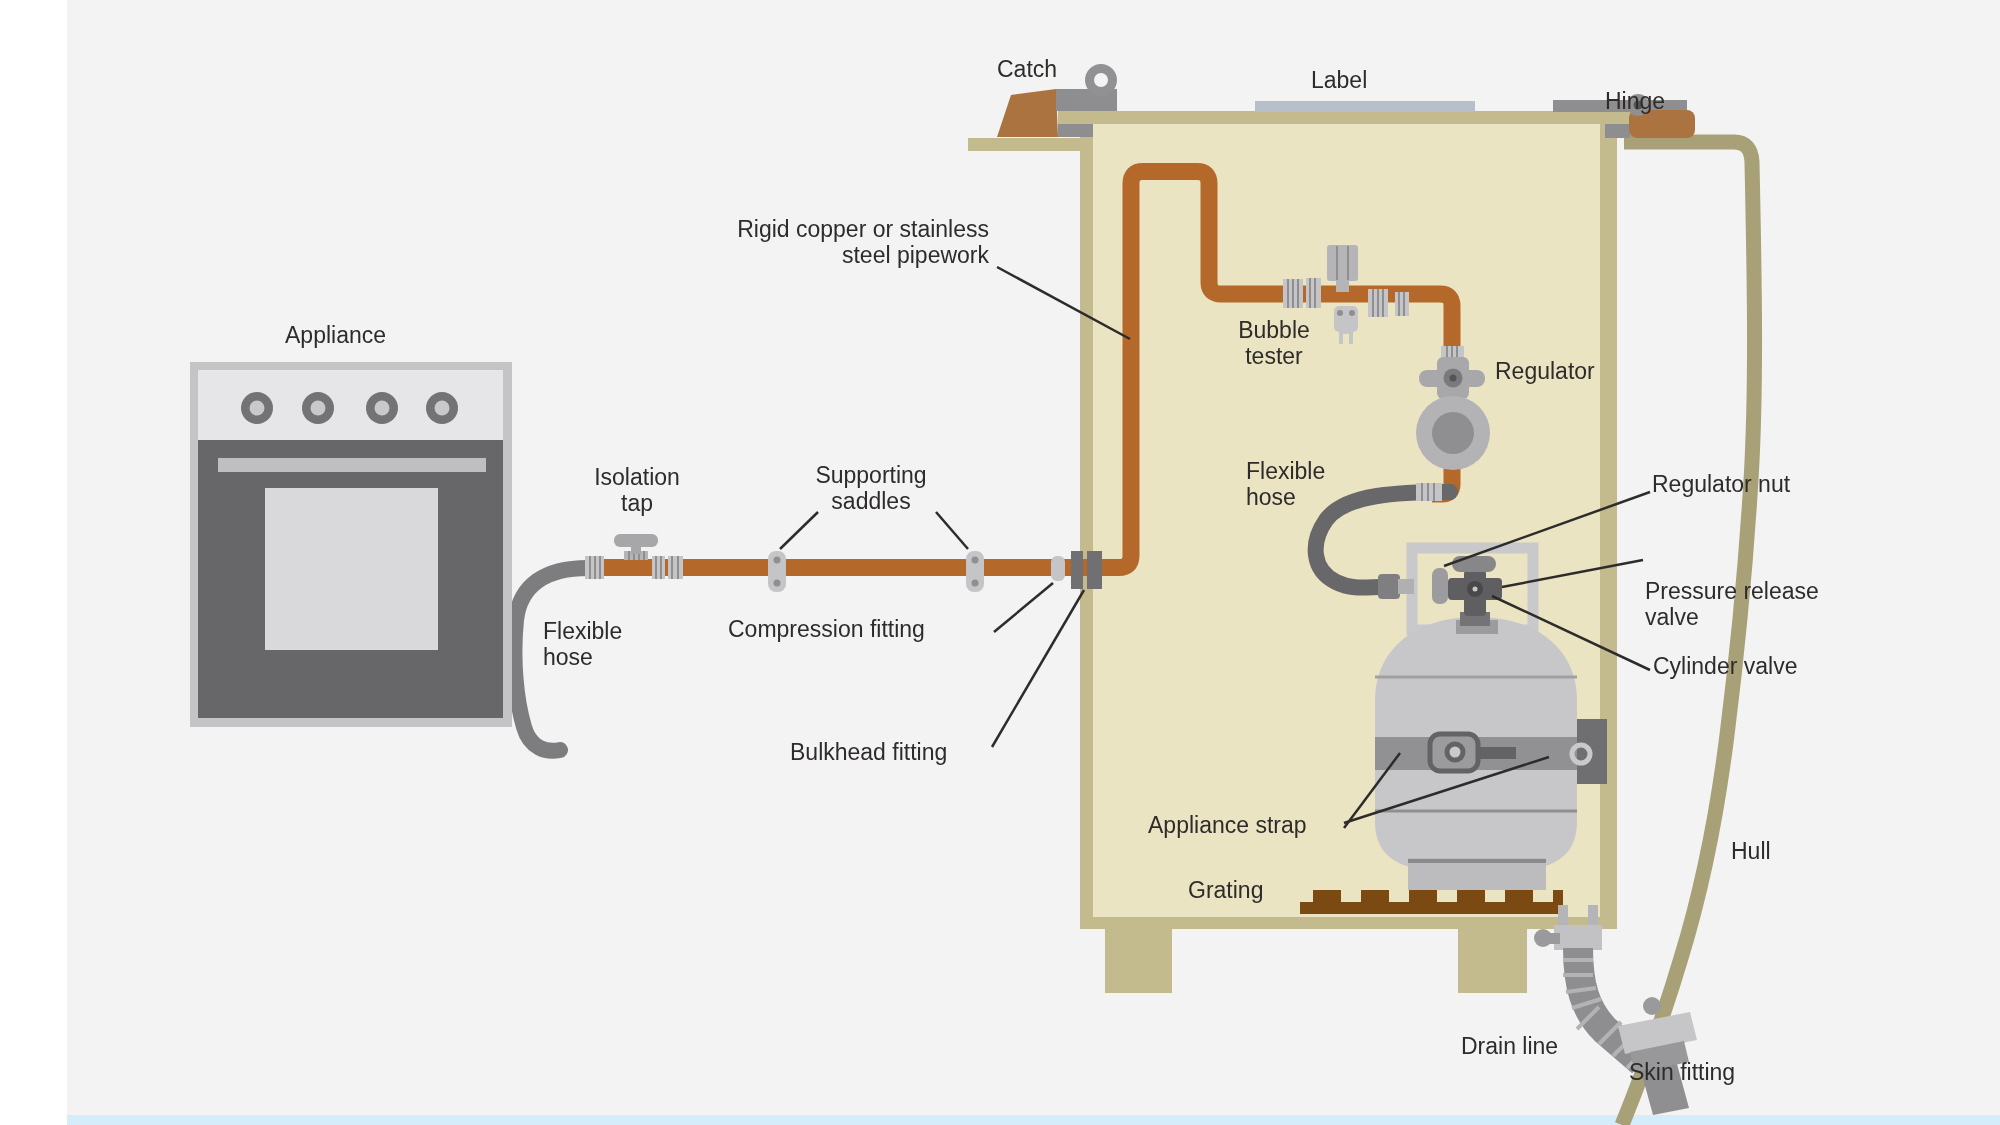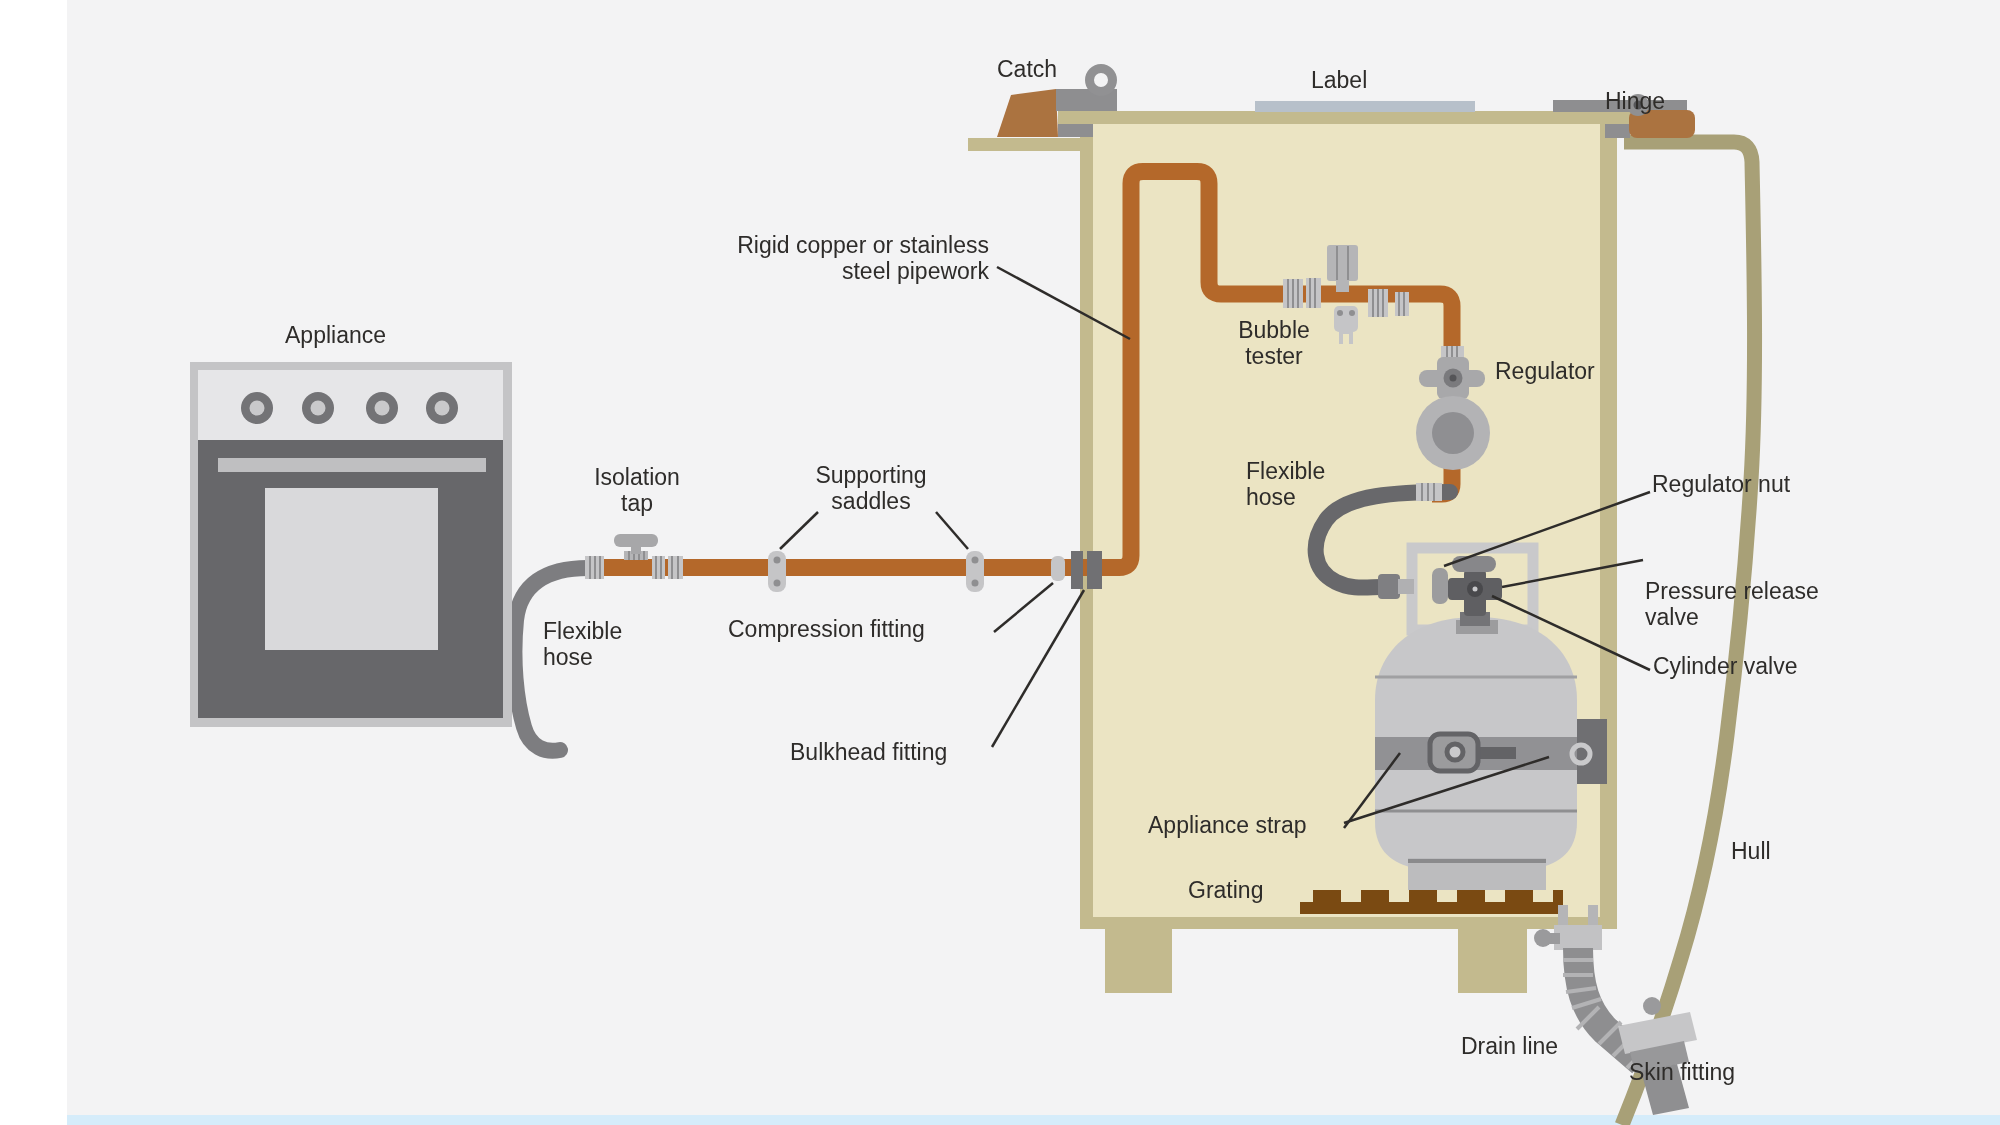--- a/index.html
+++ b/index.html
@@ -245,21 +245,21 @@
     <path d="M1643 560 L1502 587"></path>
     <path d="M1650 670 L1492 596"></path>
     <path d="M1344 828 L1400 753"></path>
     <path d="M1344 823 L1549 757"></path>
   </g>
 </svg>
 
 <div class="lbl" style="left:997px;top:56px;">Catch</div>
 <div class="lbl" style="left:1311px;top:67px;">Label</div>
 <div class="lbl" style="left:1605px;top:64px;margin-top:24px;">Hinge</div>
-<div class="lbl right" style="left:629px;top:216px;width:360px;margin-top:16px;">Rigid copper or stainless
+<div class="lbl right" style="left:629px;top:216px;width:360px;">Rigid copper or stainless
 steel pipework</div>
 <div class="lbl" style="left:285px;top:322px;">Appliance</div>
 <div class="lbl center" style="left:761px;top:462px;width:220px;">Supporting
 saddles</div>
 <div class="lbl center" style="left:557px;top:464px;width:160px;">Isolation
 tap</div>
 <div class="lbl" style="left:543px;top:618px;">Flexible
 hose</div>
 <div class="lbl" style="left:728px;top:616px;">Compression fitting</div>
 <div class="lbl" style="left:790px;top:739px;">Bulkhead fitting</div>

